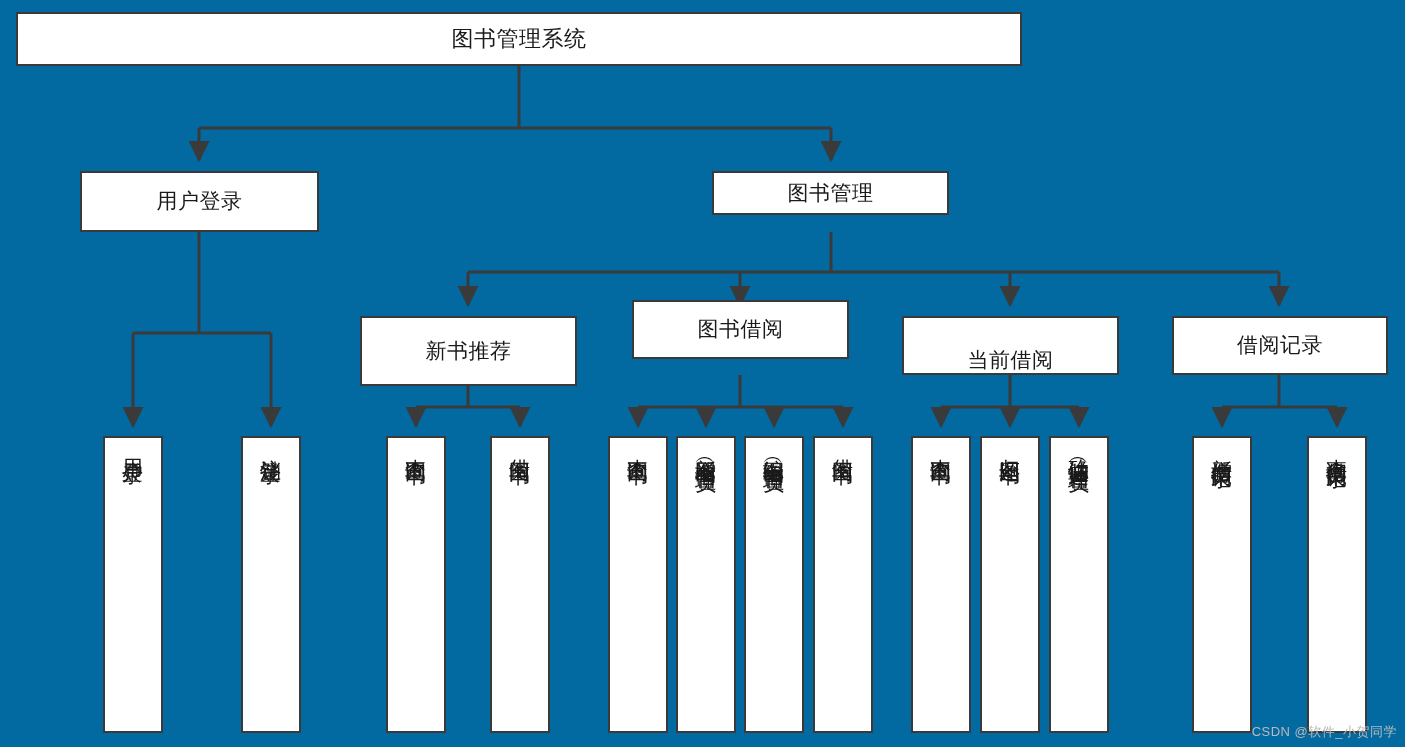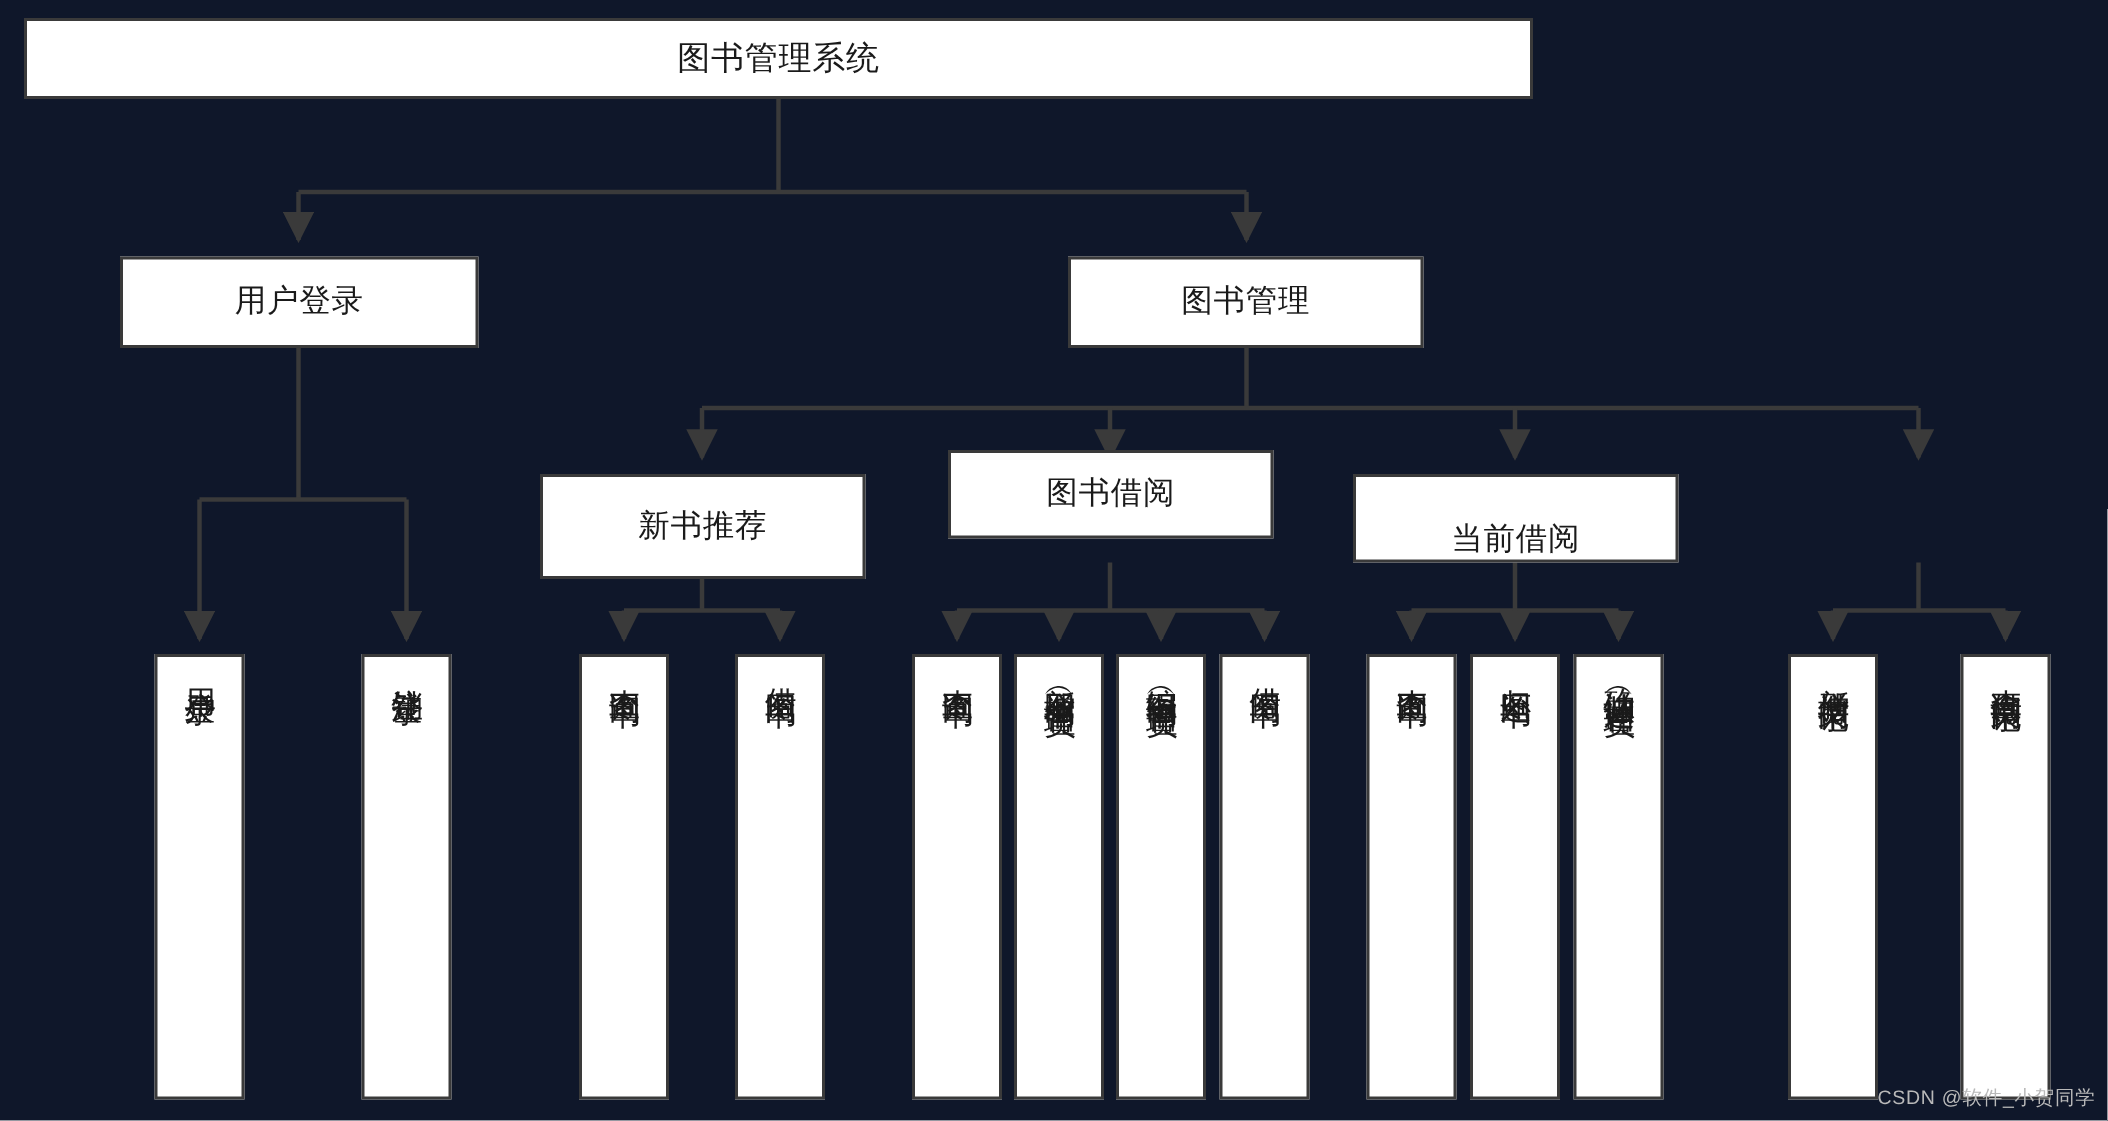--- a/index.html
+++ b/index.html
@@ -8,21 +8,21 @@
     padding: 0;
     background: #ffffff;
   }
   body {
     font-family: "Liberation Sans", "DejaVu Sans", sans-serif;
   }
   #canvas {
     position: relative;
     width: 1405px;
     height: 747px;
-    background: #0f172a;
+    background: #0369a1;
     overflow: hidden;
   }
   #edges {
     position: absolute;
     left: 0;
     top: 0;
     width: 1405px;
     height: 747px;
     pointer-events: none;
   }
@@ -130,36 +130,39 @@
   </svg>
 
   <div class="node h-node root" style="left:16px; top:12px; width:1006px; height:54px;">
     <span class="node-label">图书管理系统</span>
   </div>
 
   <div class="node h-node" style="left:80px; top:171px; width:239px; height:61px;">
     <span class="node-label">用户登录</span>
   </div>
 
-  <div class="node h-node" style="left:712px; top:171px; width:237px; height:61px;">
+  <div class="node h-node" style="left:712px; top:171px; width:237px; height:44px;">
     <span class="node-label">图书管理</span>
   </div>
 
   <div class="node h-node" style="left:360px; top:316px; width:217px; height:70px;">
     <span class="node-label">新书推荐</span>
   </div>
 
   <div class="node h-node" style="left:632px; top:300px; width:217px; height:59px;">
     <span class="node-label">图书借阅</span>
   </div>
 
   <div class="node h-node" style="left:902px; top:316px; width:217px; height:59px;align-items:flex-end;">
     <span class="node-label">当前借阅</span>
   </div>
 
+  <div class="node h-node" style="left:1172px; top:316px; width:216px; height:59px;">
+    <span class="node-label">借阅记录</span>
+  </div>
 
   <div class="node v-node" style="left:103px; top:436px; width:60px; height:297px;">
     <span class="node-label">用户登录</span>
   </div>
 
   <div class="node v-node" style="left:241px; top:436px; width:60px; height:297px;">
     <span class="node-label">注销登录</span>
   </div>
 
   <div class="node v-node" style="left:386px; top:436px; width:60px; height:297px;">

